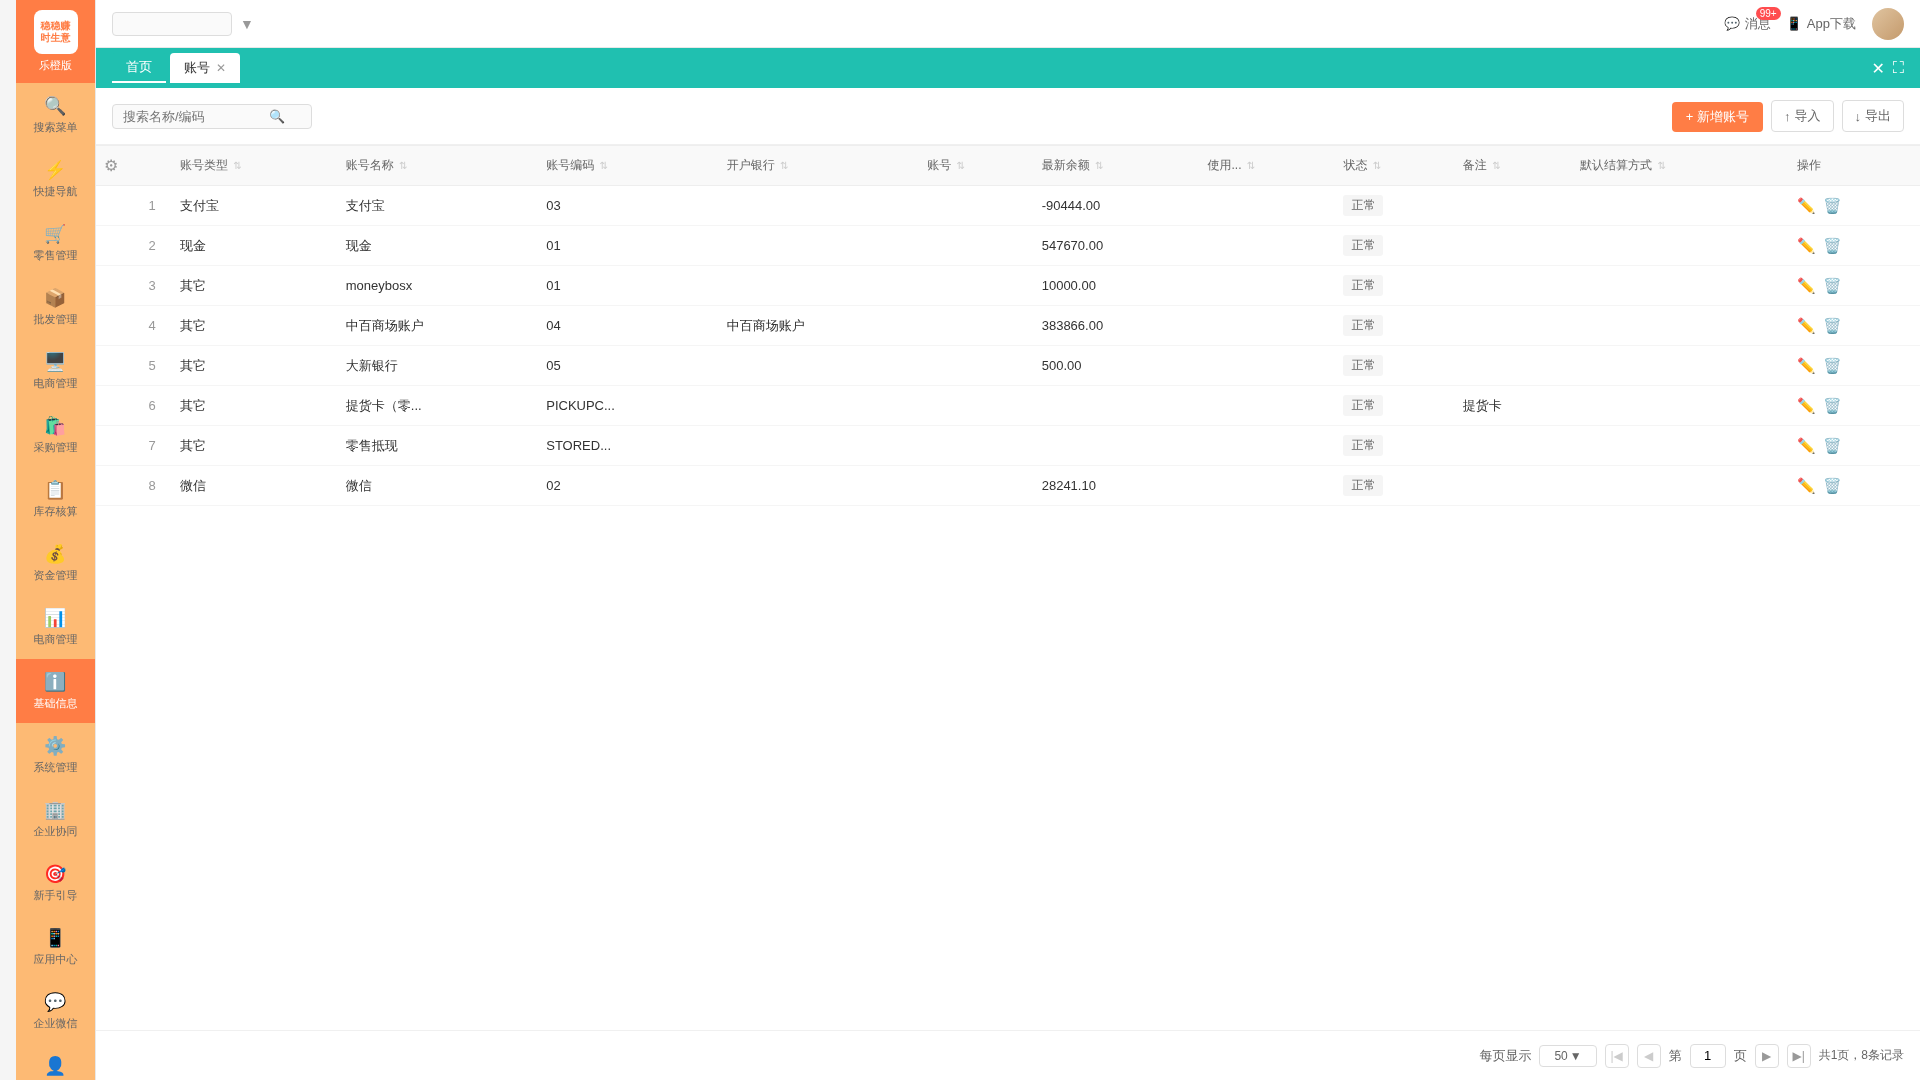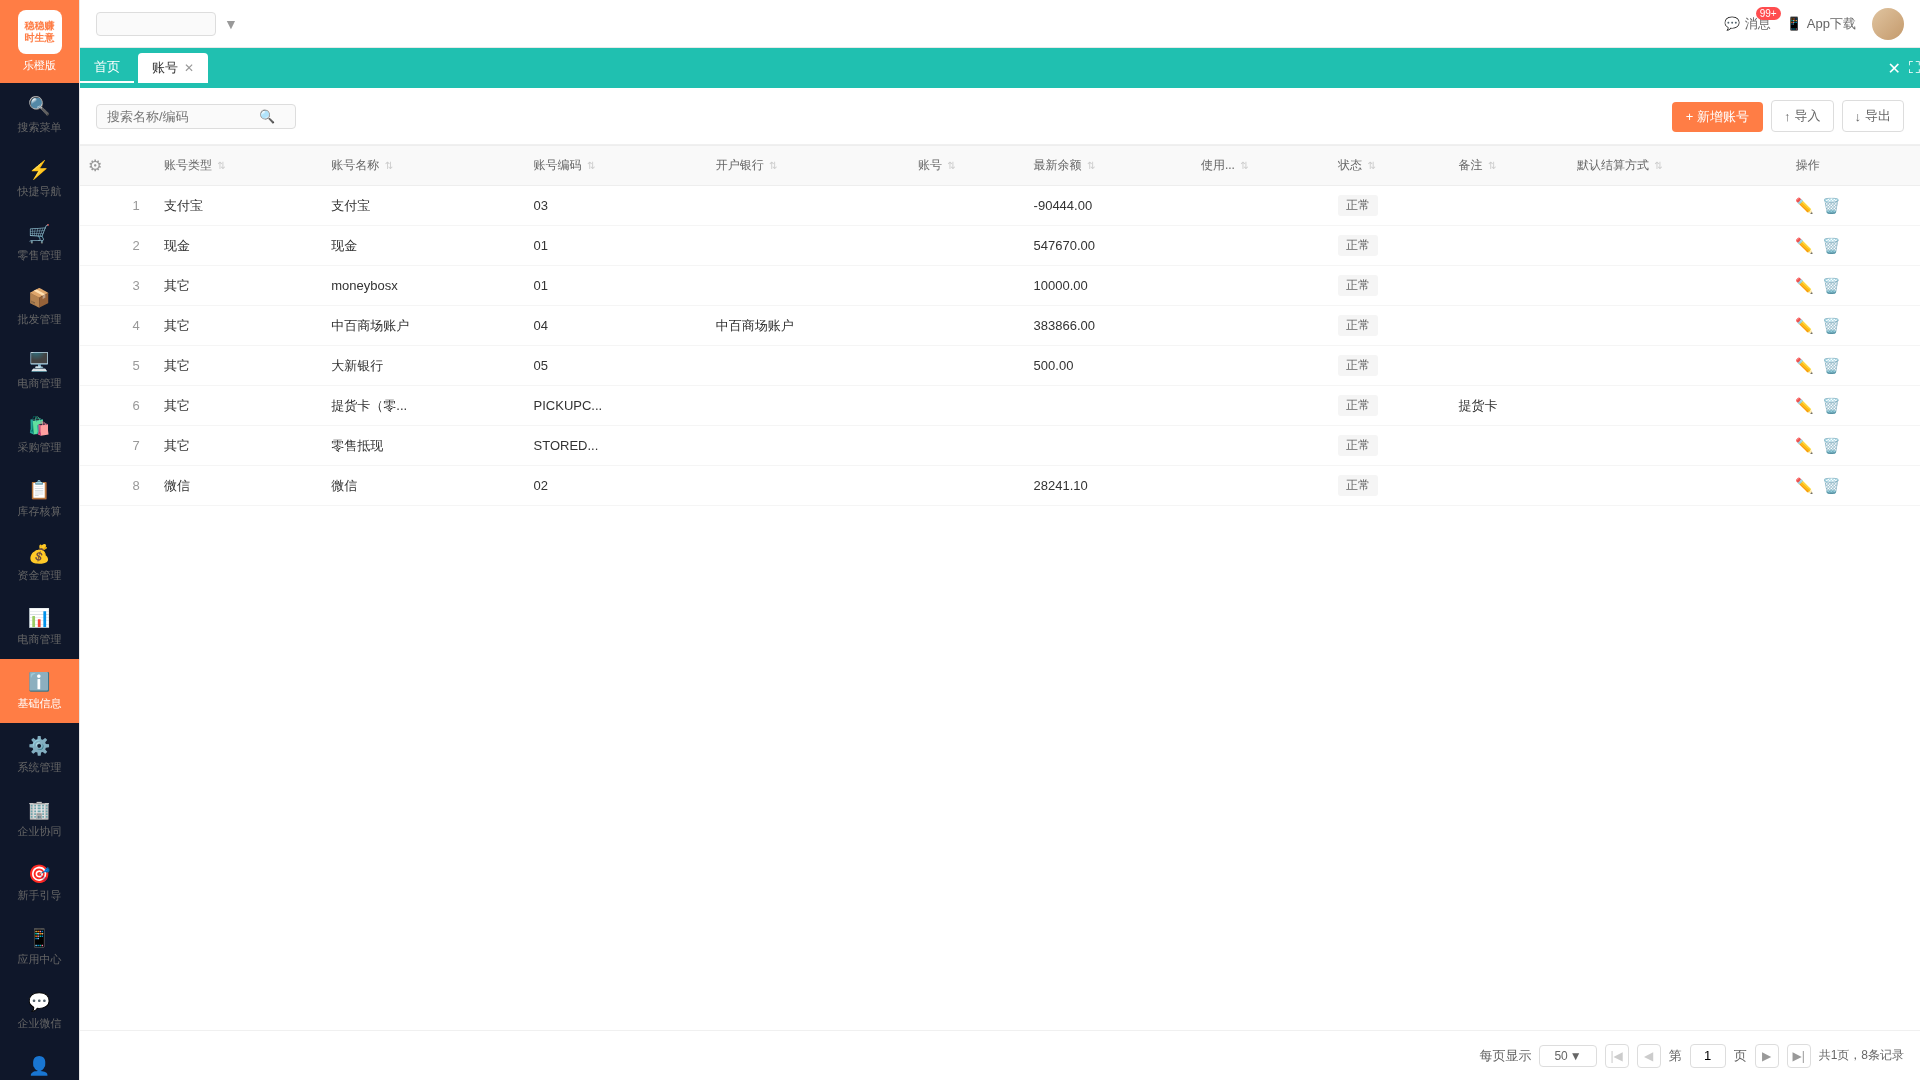--- a/index.html
+++ b/index.html
@@ -1,19 +1,19 @@
 <!DOCTYPE html>
 <html><head>
   <meta charset="utf-8">
   <style>
     * { box-sizing: border-box; margin: 0; padding: 0; }
     body { font-family: 'Microsoft YaHei', Arial, sans-serif; font-size: 13px; background: #f5f5f5; display: flex; height: 1080px; width: 1920px; overflow: hidden; }
 
     
-    .sidebar { width: 80px; background: #0f172a; display: flex; flex-direction: column; align-items: center; border-right: 1px solid #e8e8e8; flex-shrink: 0; }
+    .sidebar { width: 80px; background: #fdba74; display: flex; flex-direction: column; align-items: center; border-right: 1px solid #e8e8e8; flex-shrink: 0; margin-left: 16px; }
     .sidebar-logo { width: 100%; background: #ff7d45; padding: 10px 8px; display: flex; flex-direction: column; align-items: center; cursor: pointer; }
     .logo-icon { width: 44px; height: 44px; background: #fff; border-radius: 8px; display: flex; align-items: center; justify-content: center; font-size: 10px; color: #ff7d45; font-weight: bold; text-align: center; line-height: 1.2; }
     .logo-text { color: #fff; font-size: 11px; margin-top: 4px; }
     .sidebar-nav { width: 100%; flex: 1; overflow-y: auto; }
     .sidebar-item { width: 100%; padding: 12px 4px; display: flex; flex-direction: column; align-items: center; cursor: pointer; color: #666; font-size: 12px; border-bottom: none; transition: background 0.2s; }
     .sidebar-item.active { background: #ff7d45; color: #fff; }
     .sidebar-item .si-icon { font-size: 18px; margin-bottom: 3px; }
     .sidebar-item .si-label { font-size: 11px; text-align: center; }
 
     
@@ -23,31 +23,31 @@
     .topbar-search { border: 1px solid #ddd; border-radius: 4px; padding: 4px 8px; font-size: 12px; color: #999; background: #fafafa; width: 120px; }
     .topbar-arrow { color: #999; font-size: 14px; }
     .topbar-right { display: flex; align-items: center; gap: 16px; }
     .topbar-msg { display: flex; align-items: center; gap: 4px; cursor: pointer; color: #666; font-size: 13px; position: relative; }
     .badge { background: #ff4d4f; color: #fff; border-radius: 8px; font-size: 10px; padding: 1px 4px; position: absolute; top: -8px; right: -10px; }
     .topbar-app { display: flex; align-items: center; gap: 4px; cursor: pointer; color: #666; font-size: 13px; }
     .avatar { width: 32px; height: 32px; border-radius: 50%; background: #ccc; overflow: hidden; cursor: pointer; }
     .avatar-inner { width: 100%; height: 100%; background: linear-gradient(135deg, #e0c4a0, #c49a6c); }
 
     
-    .tabbar { height: 40px; background: #20c0b0; display: flex; align-items: center; padding: 0 0; gap: 4px; flex-shrink: 0; }
+    .tabbar { height: 40px; background: #20c0b0; display: flex; align-items: center; padding: 0 16px; gap: 4px; flex-shrink: 0; }
     .tab { height: 30px; padding: 0 14px; border-radius: 4px 4px 0 0; display: flex; align-items: center; gap: 6px; font-size: 13px; cursor: pointer; }
     .tab.home { background: #20c0b0; color: #fff; border-bottom: 2px solid #fff; }
     .tab.active { background: #fff; color: #333; }
     .tab-close { font-size: 12px; color: #999; cursor: pointer; }
     .tab-fullscreen { margin-left: auto; color: #fff; font-size: 16px; cursor: pointer; display: flex; gap: 8px; }
 
     
     .content { flex: 1; background: #fff; overflow: hidden; display: flex; flex-direction: column; }
     .content-header { padding: 12px 16px; display: flex; align-items: center; justify-content: space-between; border-bottom: 1px solid #f0f0f0; }
-    .search-box { display: flex; align-items: center; border: 1px solid #ddd; border-radius: 4px; padding: 4px 10px; gap: 12px; background: #fafafa; width: 200px; }
+    .search-box { display: flex; align-items: center; border: 1px solid #ddd; border-radius: 4px; padding: 4px 10px; gap: 6px; background: #fafafa; width: 200px; }
     .search-box input { border: none; outline: none; background: transparent; font-size: 13px; color: #999; width: 140px; }
     .header-actions { display: flex; align-items: flex-end; gap: 8px; }
     .btn-primary { background: #ff7d45; color: #fff; border: none; border-radius: 4px; padding: 6px 14px; font-size: 13px; cursor: pointer; display: flex; align-items: center; gap: 4px; }
     .btn-default { background: #fff; color: #666; border: 1px solid #ddd; border-radius: 4px; padding: 6px 12px; font-size: 13px; cursor: pointer; display: flex; align-items: center; gap: 4px; }
 
     
     .table-container { flex: 1; overflow-y: auto; }
     table { width: 100%; border-collapse: collapse; }
     thead tr { background: #f9f9f9; }
     th { padding: 10px 8px; text-align: left; font-size: 12px; color: #666; font-weight: 500; border-bottom: 1px solid #eee; border-top: 1px solid #eee; white-space: nowrap; }

